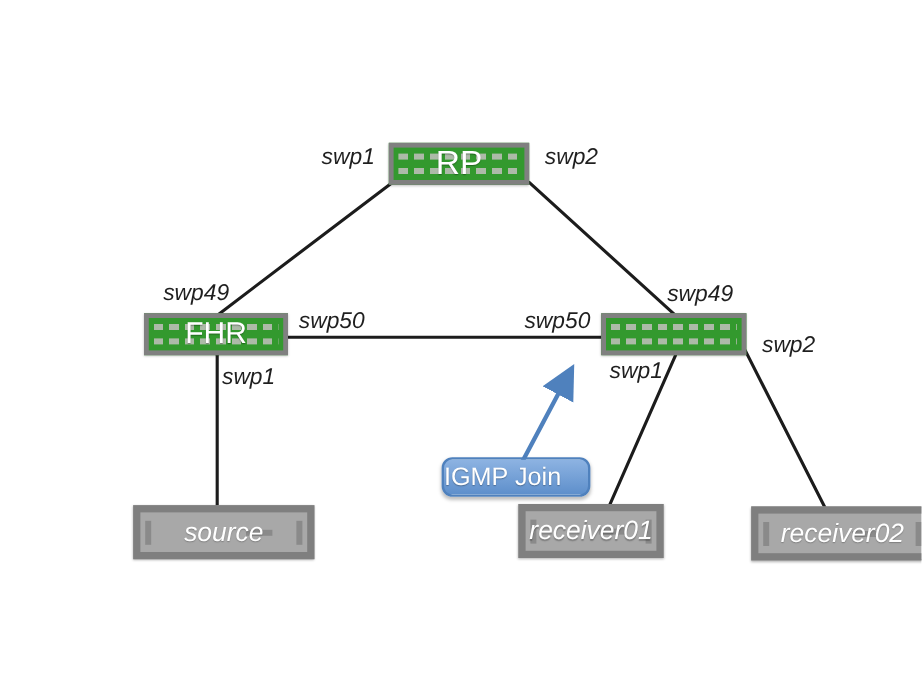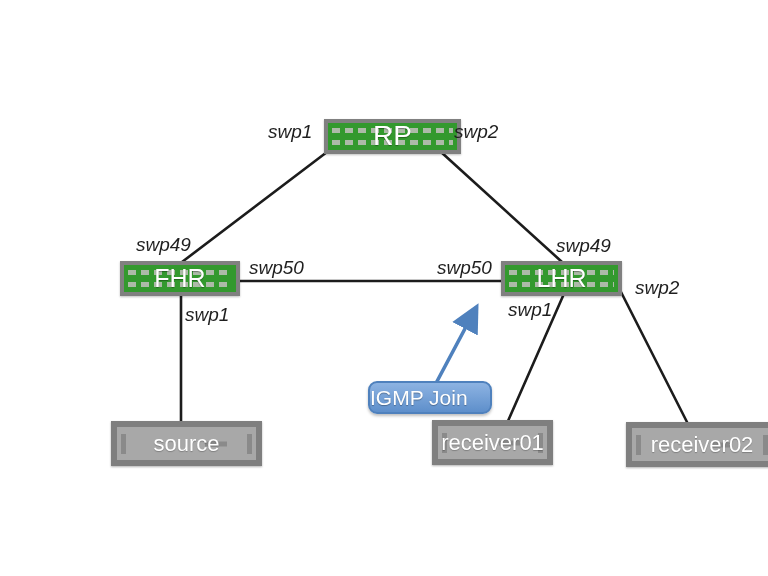--- a/index.html
+++ b/index.html
@@ -34,20 +34,21 @@
   }
   .switch-label.big{font-size:28px;}
   .switch-label.mid{font-size:25px;}
 
   
   .server{
     position:absolute;z-index:2;box-sizing:border-box;
     background:var(--server-fill,#a8a8a8);
     border:6px solid var(--server-frame,#7f7f7f);
     box-shadow:0 1px 2px rgba(0,0,0,.3);
+    font-style:italic;
   }
   .server .bar{
     position:absolute;top:50%;transform:translateY(-50%);
     width:5px;height:20px;background:var(--server-accent,#8a8a8a);
   }
   .server .bar.left{left:4px;}
   .server .bar.right{right:4px;}
   .server .dash{
     position:absolute;top:50%;transform:translateY(-50%);
     height:5px;width:22px;background:var(--server-accent,#8a8a8a);
@@ -88,36 +89,35 @@
     </defs>
     <line class="link" x1="327" y1="152" x2="182" y2="262"></line>
     <line class="link" x1="441" y1="152" x2="562" y2="262"></line>
     <line class="link" x1="240" y1="281" x2="502" y2="281"></line>
     <line class="link" x1="181" y1="296" x2="181" y2="422"></line>
     <line class="link" x1="563" y1="296" x2="508" y2="421"></line>
     <line class="link" x1="621" y1="292" x2="688" y2="424"></line>
     <line class="arrow" x1="434" y1="387" x2="476" y2="308" marker-end="url(#ah)"></line>
   </svg>
 
-  <div class="switch" style="left:324px;top:119px;width:137px;height:35px">
+  <div class="switch" style="left:324px;top:119px;width:117px;height:35px">
     <div class="dash-row top"></div>
     <div class="dash-row bottom"></div>
     <span class="switch-label big">RP</span>
   </div>
 
   <div class="switch" style="left:120px;top:261px;width:120px;height:35px">
     <div class="dash-row top"></div>
     <div class="dash-row bottom"></div>
     <span class="switch-label mid">FHR</span>
   </div>
 
   <div class="switch" style="left:501px;top:261px;width:121px;height:35px">
     <div class="dash-row top"></div>
     <div class="dash-row bottom"></div>
-    <span class="switch-label mid">LHR</span>
   </div>
 
   <div class="server" style="left:111px;top:421px;width:151px;height:45px">
     <div class="bar left"></div>
     <div class="bar right"></div>
     <div class="dash" style="left:63%"></div>
     <span class="server-label">source</span>
   </div>
 
   <div class="server" style="left:432px;top:420px;width:121px;height:45px">

